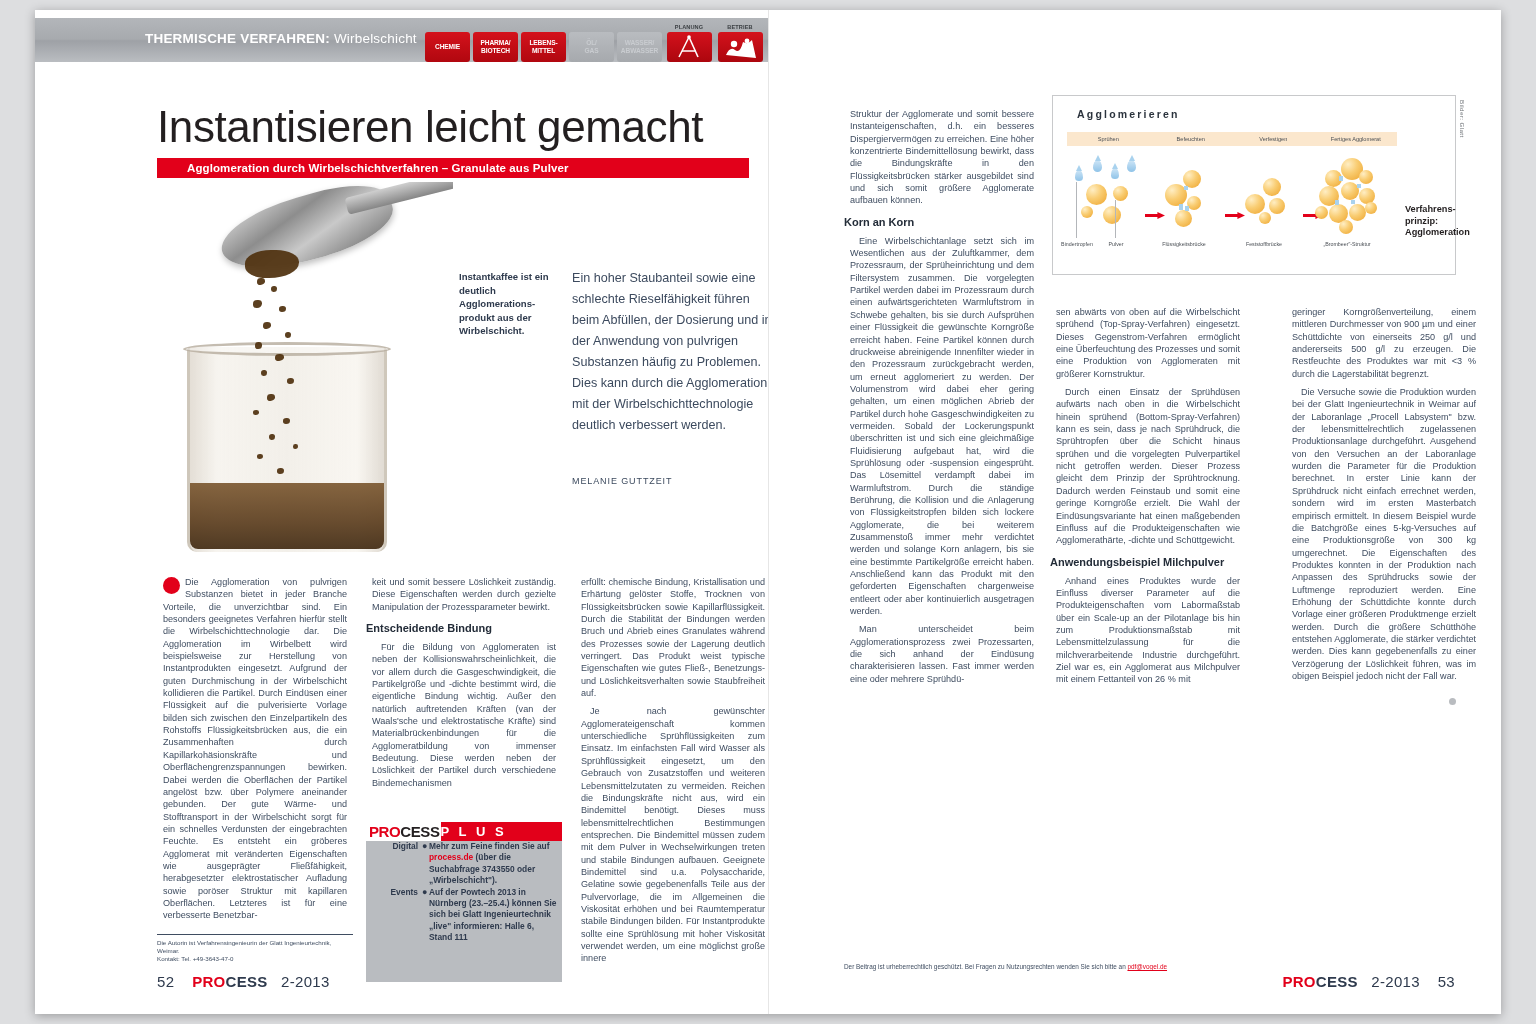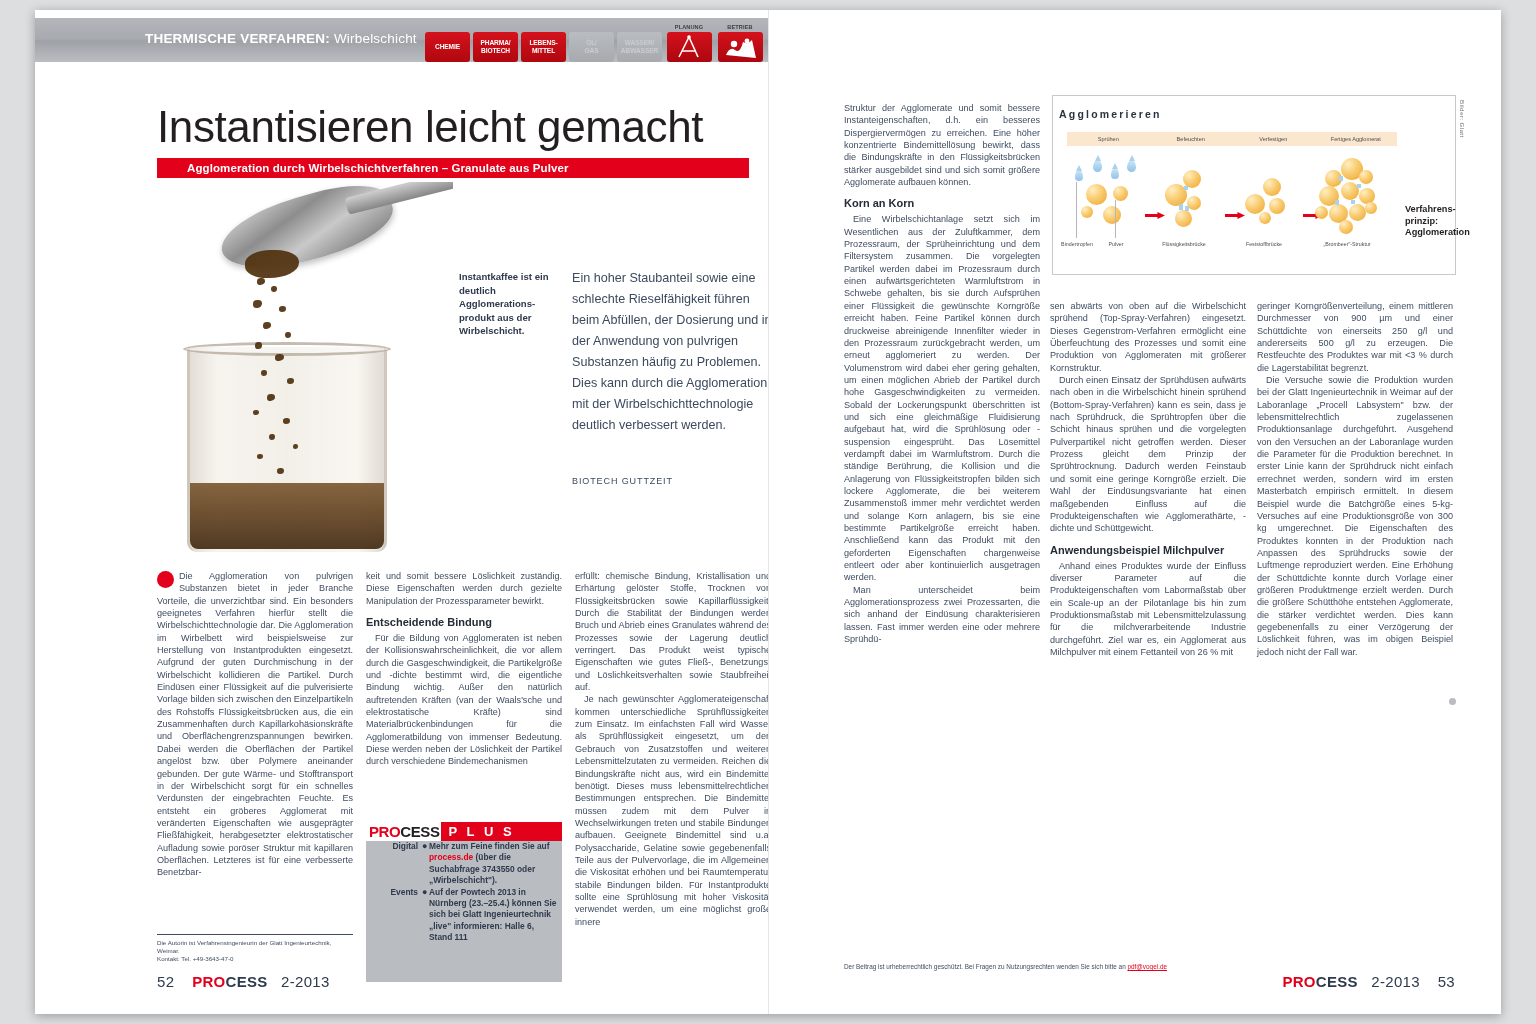--- a/index.html
+++ b/index.html
@@ -127,40 +127,40 @@
     font-size: 9px; letter-spacing: .9px; color: #3c4a5e; font-weight: 500;
   }
 
   
   .col {
     position: absolute;
     font-size: 9.1px; line-height: 12.35px; color: #3f4d61;
     text-align: justify;
     hyphens: auto;
   }
-  .col p { margin: 0; text-indent: 9px; }
+  .col p { margin: 6px; text-indent: 9px; }
   .col p.noind { text-indent: 0; }
   .col h3 {
     font-size: 11px; font-weight: 700; color: #232c38;
     margin: 9px 0 3px; text-indent: 0; line-height: 13px;
   }
   .dropcap-dot {
     float: left; width: 17px; height: 17px; border-radius: 50%;
     background: #e2001a; margin: 1px 5px 0 0;
   }
 
   
   #lp-c1 { left: 122px;  top: 560px; width: 196px; }
   #lp-c2 { left: 331px;  top: 560px; width: 196px; }
   #lp-c3 { left: 540px;  top: 560px; width: 196px; }
 
   
   #rp-c1 { left: 75px;  top: 92px;  width: 196px; }
   #rp-c2 { left: 281px; top: 290px; width: 196px; }
-  #rp-c3 { left: 488px; top: 290px; width: 196px; }
+  #rp-c3 { left: 517px; top: 290px; width: 196px; }
 
   
   #author-note {
     position: absolute; left: 122px; top: 924px; width: 196px;
     font-size: 6.2px; line-height: 8.2px; color: #3f4d61;
     padding-top: 4px; border-top: 1px solid #3f4d61;
   }
 
   
   #plusbox {
@@ -168,35 +168,35 @@
     background: #b9bcc0;
   }
   #plusbox-head { display: flex; height: 19px; }
   #plusbox-head .pro {
     background: #ffffff; color: #e2001a; font-weight: 700; font-size: 15px;
     line-height: 19px; padding: 0 1px 0 3px; letter-spacing: -.4px;
   }
   #plusbox-head .pro i { font-style: normal; color: #231f20; }
   #plusbox-head .plus {
     flex: 1; background: #e2001a; color: #ffffff; font-weight: 700;
-    font-size: 13px; line-height: 19px; letter-spacing: 3px; padding-left: 8px;
+    font-size: 13px; line-height: 19px; letter-spacing: 3px; 
   }
   .plusrow { display: flex; margin-top: 0; font-size: 8.4px; line-height: 11.4px; color: #2e3a4d; }
   .plusrow .lbl { width: 56px; text-align: right; font-weight: 700; padding-right: 4px; flex: none; }
   .plusrow .bullet { width: 7px; flex: none; color: #2e3a4d; font-size: 9px; }
   .plusrow .txt { flex: 1; font-weight: 700; padding-right: 4px; }
   .plusrow .txt .rd { color: #e2001a; }
 
   
   #diagram {
     position: absolute; left: 283px; top: 85px; width: 404px; height: 180px;
     background: #ffffff; border: 1px solid #c8c9cb;
   }
   #diagram-title {
-    position: absolute; left: 6px; top: 12px;
+    position: absolute; left: 24px; top: 12px;
     font-size: 10.5px; font-weight: 700; letter-spacing: 2.2px; color: #2b333d;
   }
   #stage-band {
     position: absolute; left: 14px; top: 36px; width: 330px; height: 14px;
     background: #fbe7cd; display: flex;
   }
   #stage-band div {
     flex: 1; text-align: center; font-size: 5.6px; color: #4a4f55; line-height: 14px;
   }
   .dlabel { position: absolute; font-size: 5.3px; color: #4a4f55; text-align: center; }
@@ -347,21 +347,21 @@
         <div class="granule" style="left:126px;top:236px;width:7px;height:6px;"></div>
         <div class="granule" style="left:112px;top:252px;width:6px;height:6px;"></div>
         <div class="granule" style="left:136px;top:262px;width:5px;height:5px;"></div>
         <div class="granule" style="left:100px;top:272px;width:6px;height:5px;"></div>
         <div class="granule" style="left:120px;top:286px;width:7px;height:6px;"></div>
       </div>
 
       <div id="hero-caption">Instantkaffee ist ein deutlich Agglomerations-produkt aus der Wirbelschicht.</div>
 
       <div id="lead">Ein hoher Staubanteil sowie eine schlechte Rieselfähigkeit führen beim Abfüllen, der Dosierung und in der Anwendung von pulvrigen Substanzen häufig zu Problemen. Dies kann durch die Agglomeration mit der Wirbelschichttechnologie deutlich verbessert werden.</div>
-      <div id="byline">BIOTECH GUTTZEIT</div>
+      <div id="byline">MELANIE GUTTZEIT</div>
 
       <div class="col" id="lp-c1">
         <p class="noind"><span class="dropcap-dot"></span><span>Die Agglomeration von pulvrigen Substanzen bietet in jeder Branche Vorteile, die unverzichtbar sind. Ein besonders geeignetes Verfahren hierfür stellt die Wirbelschichttechnologie dar. Die Agglomeration im Wirbelbett wird beispielsweise zur Herstellung von Instantprodukten eingesetzt. Aufgrund der guten Durchmischung in der Wirbelschicht kollidieren die Partikel. Durch Eindüsen einer Flüssigkeit auf die pulverisierte Vorlage bilden sich zwischen den Einzelpartikeln des Rohstoffs Flüssigkeitsbrücken aus, die ein Zusammenhaften durch Kapillarkohäsionskräfte und Oberflächengrenzspannungen bewirken. Dabei werden die Oberflächen der Partikel angelöst bzw. über Polymere aneinander gebunden. Der gute Wärme- und Stofftransport in der Wirbelschicht sorgt für ein schnelles Verdunsten der eingebrachten Feuchte. Es entsteht ein gröberes Agglomerat mit veränderten Eigenschaften wie ausgeprägter Fließfähigkeit, herabgesetzter elektrostatischer Aufladung sowie poröser Struktur mit kapillaren Oberflächen. Letzteres ist für eine verbesserte Benetzbar-</span></p>
       </div>
 
       <div class="col" id="lp-c2">
         <p class="noind">keit und somit bessere Löslichkeit zuständig. Diese Eigenschaften werden durch gezielte Manipulation der Prozessparameter bewirkt.</p>
         <h3>Entscheidende Bindung</h3>
         <p>Für die Bildung von Agglomeraten ist neben der Kollisionswahrscheinlichkeit, die vor allem durch die Gasgeschwindigkeit, die Partikelgröße und -dichte bestimmt wird, die eigentliche Bindung wichtig. Außer den natürlich auftretenden Kräften (van der Waals'sche und elektrostatische Kräfte) sind Materialbrückenbindungen für die Agglomeratbildung von immenser Bedeutung. Diese werden neben der Löslichkeit der Partikel durch verschiedene Bindemechanismen</p>
       </div>

